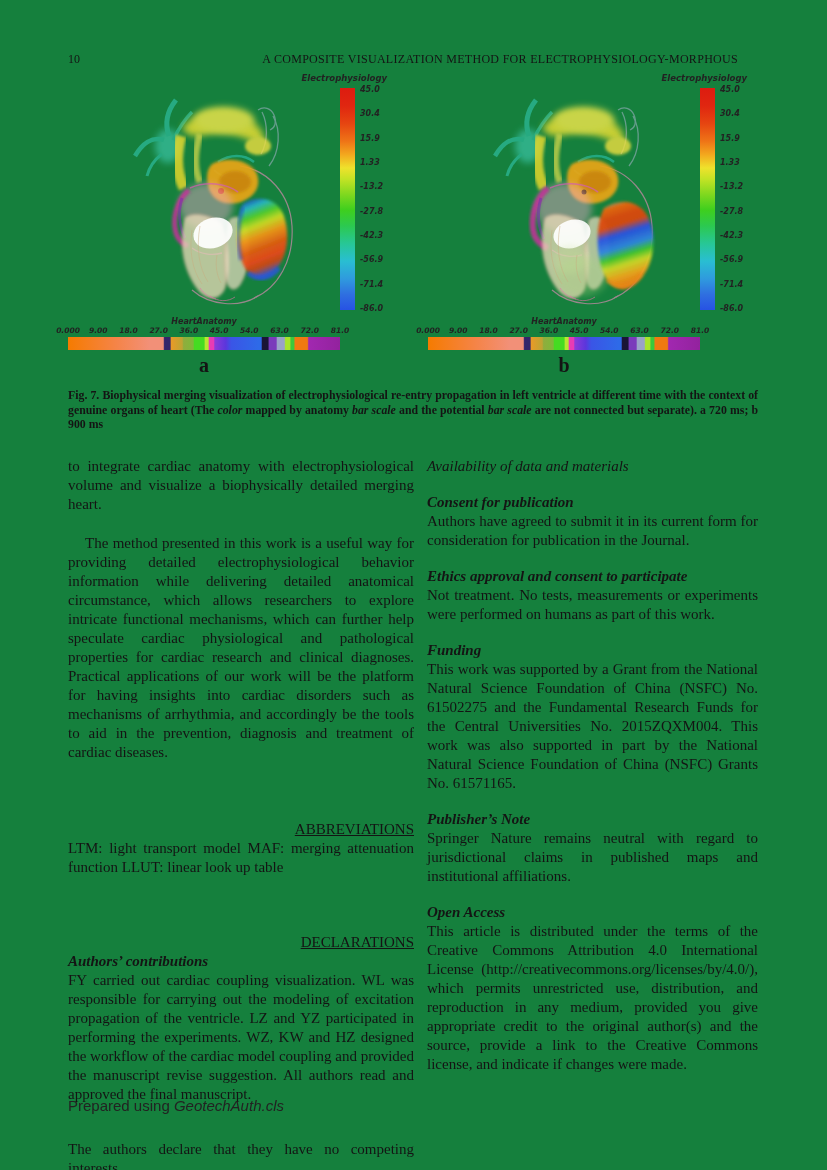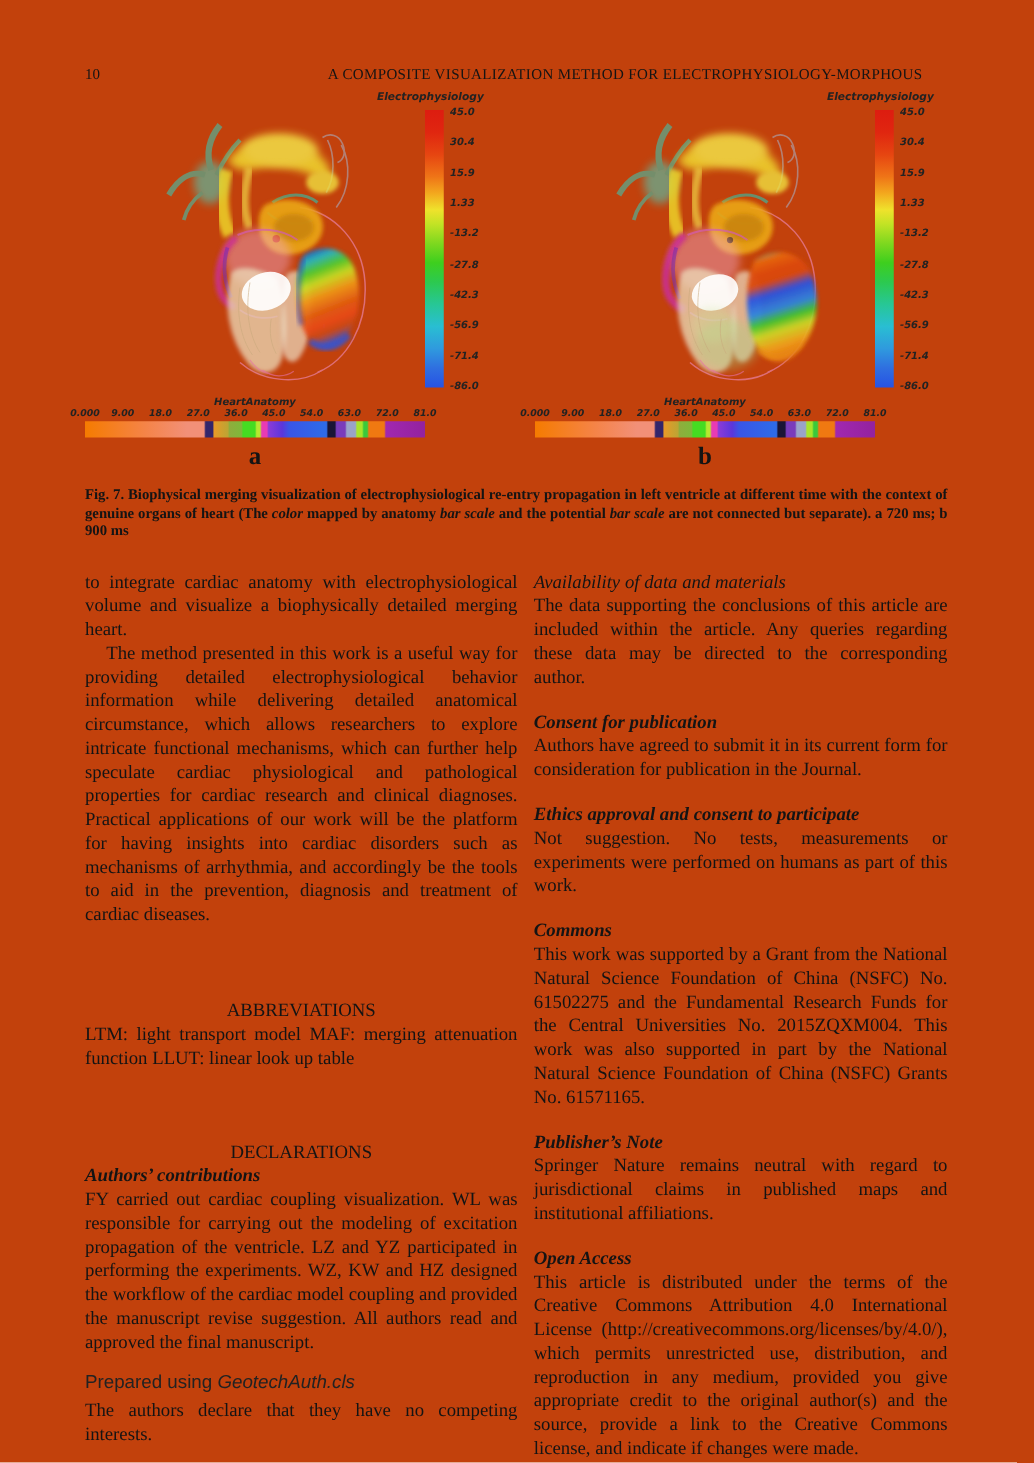--- a/index.html
+++ b/index.html
@@ -1,17 +1,17 @@
 <!DOCTYPE html>
 <html><head>
 <meta charset="utf-8">
 <style>
   * { margin:0; padding:0; box-sizing:border-box; }
   html,body { background:#fff; }
-  .page { position:relative; width:827px; height:1170px; background:#c2410c;
+  .page { position:relative; width:827px; height:1170px; background:#15803d;
           font-family:"Liberation Serif", serif; color:#141414; overflow:hidden; }
 
   
   .pagehead { position:absolute; top:52px; left:68px; width:690px; display:flex; align-items:baseline; }
   .pageno { font-size:12px; width:20px; }
   .runtitle { flex:1; text-align:right; font-size:12px; letter-spacing:0.3px; }
   .headspacer { width:20px; }
 
   
   .figure-wrap { position:absolute; top:70px; left:60px; width:707px; }
@@ -56,22 +56,22 @@
   
   .caption { position:absolute; top:388px; left:68px; width:690px; font-weight:bold;
              font-size:11.8px; line-height:14.6px; text-align:justify; }
   .caption .it { font-style:italic; }
 
   
   .bodycols { position:absolute; top:457px; left:68px; width:690px; display:grid;
               grid-template-columns:346px 331px; column-gap:13px;
               font-size:15px; line-height:19px; }
   .para { text-align:justify; }
-  .para-indent { text-align:justify; text-indent:17px; }
-  .heading { text-align:center; }
+  .para-indent { text-align:justify; text-indent:17px;margin-top:20px; }
+  .heading { text-align:right;text-decoration:underline; }
   .subheading { font-weight:bold; font-style:italic; }
   .subheading-italic { font-style:italic; }
 
   
   .footer { position:absolute; top:1097px; left:68px; font-family:"Liberation Sans", sans-serif;
             font-size:15px; color:#222; }
   .footer .it { font-style:italic; }
 </style>
 </head>
 <body>
@@ -345,29 +345,28 @@
         <div class="para">LTM: light transport model MAF: merging attenuation function LLUT: linear look up table</div>
         <div style="height: 56px;"></div>
         <div class="heading">DECLARATIONS</div>
         <div class="subheading">Authors’ contributions</div>
         <div class="para">FY carried out cardiac coupling visualization. WL was responsible for carrying out the modeling of excitation propagation of the ventricle. LZ and YZ participated in performing the experiments. WZ, KW and HZ designed the workflow of the cardiac model coupling and provided the manuscript revise suggestion. All authors read and approved the final manuscript.</div>
         <div style="height: 36px;"></div>
         <div class="para">The authors declare that they have no competing interests.</div>
       </div>
     <div id="col-right">
         <div class="subheading-italic">Availability of data and materials</div>
-        <div class="para">The data supporting the conclusions of this article are included within the article. Any queries regarding these data may be directed to the corresponding author.</div>
         <div style="height: 17px;"></div>
         <div class="subheading">Consent for publication</div>
         <div class="para">Authors have agreed to submit it in its current form for consideration for publication in the Journal.</div>
         <div style="height: 17px;"></div>
         <div class="subheading">Ethics approval and consent to participate</div>
-        <div class="para">Not suggestion. No tests, measurements or experiments were performed on humans as part of this work.</div>
-        <div style="height: 17px;"></div>
-        <div class="subheading">Commons</div>
+        <div class="para">Not treatment. No tests, measurements or experiments were performed on humans as part of this work.</div>
+        <div style="height: 17px;"></div>
+        <div class="subheading">Funding</div>
         <div class="para">This work was supported by a Grant from the National Natural Science Foundation of China (NSFC) No. 61502275 and the Fundamental Research Funds for the Central Universities No. 2015ZQXM004. This work was also supported in part by the National Natural Science Foundation of China (NSFC) Grants No. 61571165.</div>
         <div style="height: 17px;"></div>
         <div class="subheading">Publisher’s Note</div>
         <div class="para">Springer Nature remains neutral with regard to jurisdictional claims in published maps and institutional affiliations.</div>
         <div style="height: 17px;"></div>
         <div class="subheading">Open Access</div>
         <div class="para">This article is distributed under the terms of the Creative Commons Attribution 4.0 International License (http://creativecommons.org/licenses/by/4.0/), which permits unrestricted use, distribution, and reproduction in any medium, provided you give appropriate credit to the original author(s) and the source, provide a link to the Creative Commons license, and indicate if changes were made.</div>
       </div>
   </div>
 

